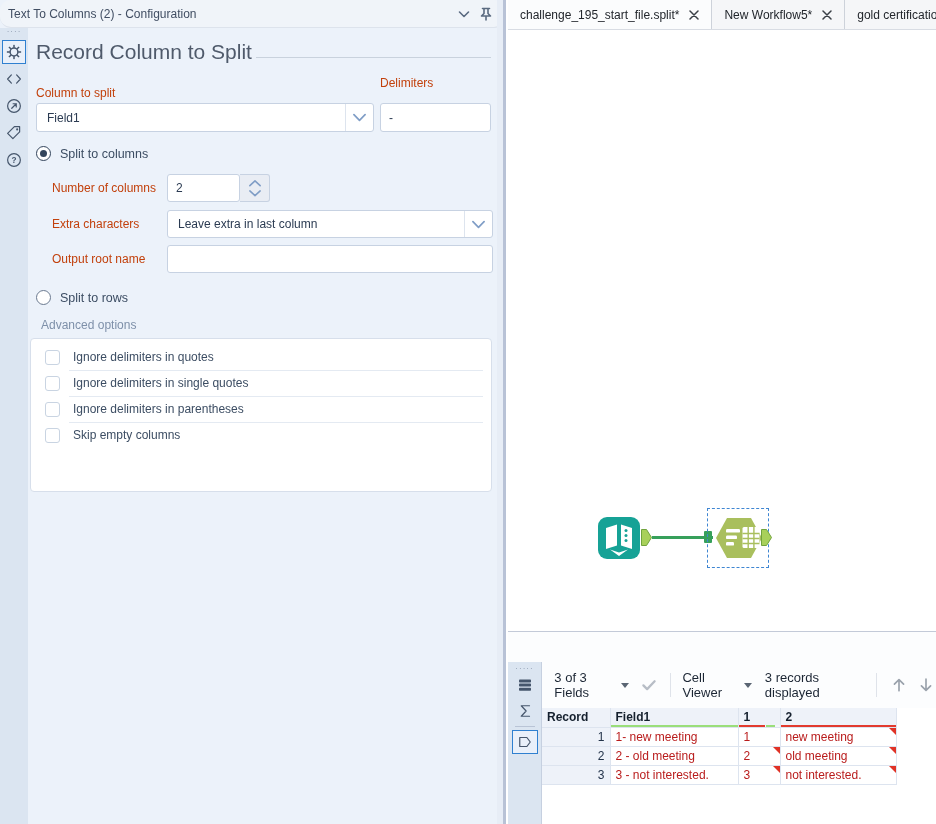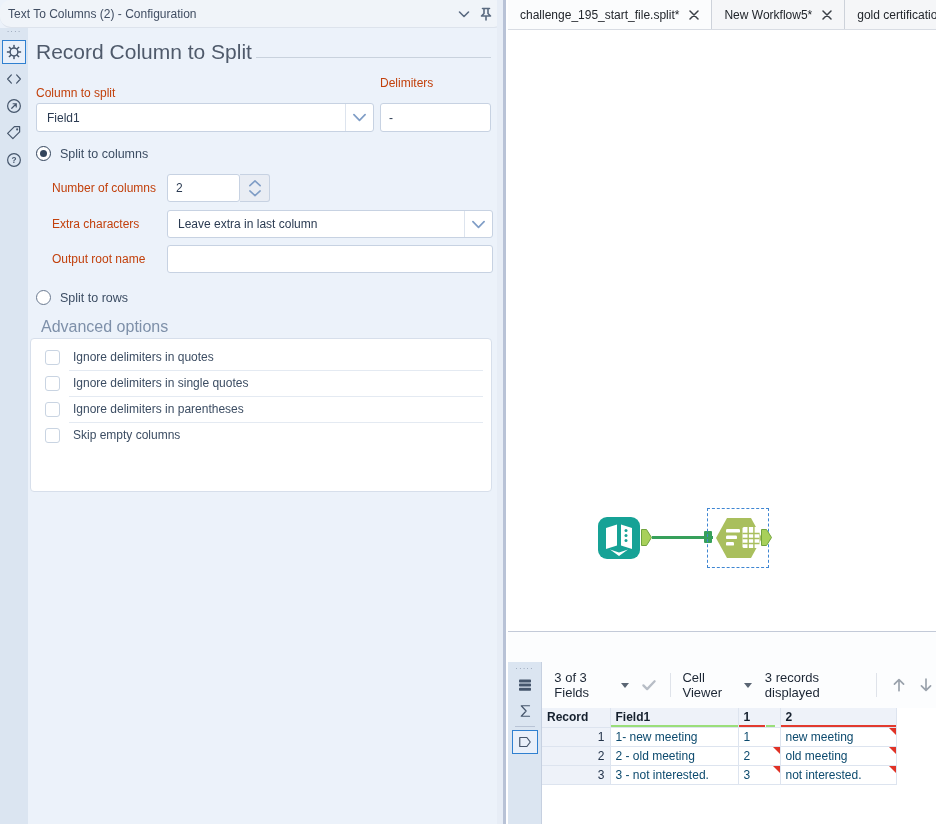--- a/index.html
+++ b/index.html
@@ -33,21 +33,21 @@
   .chev { stroke:#7f9dc6; stroke-width:1.8; fill:none; stroke-linecap:round; stroke-linejoin:round; }
   input.txt { position:absolute; background:#fff; border:1px solid #c7d2e2; border-radius:3px; font-size:12px; color:#2b3b52;
     padding:0 8px; font-family:"Liberation Sans", sans-serif; outline:none; }
   .spin-box { position:absolute; width:30px; background:#e9edf4; border:1px solid #c7d2e2; border-left:none; border-radius:0 3px 3px 0;
     display:flex; flex-direction:column; align-items:center; justify-content:center; gap:3px; }
   .radio-row { position:absolute; display:flex; align-items:center; gap:9px; }
   .radio { width:15px; height:15px; border-radius:50%; background:#fff; border:1.5px solid #6b7a90; position:relative; }
   .radio.checked { border-color:#34455c; }
   .radio.checked::after { content:""; position:absolute; left:3px; top:3px; width:7px; height:7px; border-radius:50%; background:#34455c; }
   .radio-label { font-size:12.5px; color:#3c4d63; }
-  .adv-label { position:absolute; font-size:16px; color:#7e90a9; }
+  .adv-label { position:absolute; font-size:12px; color:#7e90a9; }
   .adv-box { position:absolute; left:2px; top:310px; width:462px; height:154px; background:#fff; border:1px solid #d7dfeb; border-radius:4px; padding-top:5px; }
   .adv-row { position:relative; height:26px; display:flex; align-items:center; padding-left:14px; gap:13px; }
   .adv-row:not(:first-child)::before { content:""; position:absolute; top:0; left:38px; right:8px; height:1px; background:#e4eaf2; }
   .checkbox { width:15px; height:15px; background:#fff; border:1px solid #c9d4e2; border-radius:3px; flex:none; }
   .adv-row .opt-label { font-size:12px; color:#3c4d63; }
 
   .v-splitter { position:absolute; left:503px; top:0; width:3px; height:824px; background:#b8c2d6; }
   .v-splitter-light { position:absolute; left:497px; top:0; width:6px; height:824px; background:#e7edf6; }
 
   
@@ -76,21 +76,21 @@
   .results-toolbar { position:absolute; left:34px; top:30px; width:394px; height:46px; background:#fcfdfe;
     display:flex; align-items:center; font-size:13px; color:#1c2634; }
   .tb-item { display:flex; align-items:center; gap:6px; }
   .caret-down { width:0; height:0; border-left:4px solid transparent; border-right:4px solid transparent; border-top:5px solid #5a6573; }
   .tb-sep { width:1px; height:24px; background:#dfe3ea; margin:0 12px; }
   .tb-check svg, .tb-arrow svg { display:block; }
 
   .table-wrap { position:absolute; left:34px; top:76px; width:394px; height:116px; background:#fff; overflow:hidden; }
   table.results-grid { border-collapse:collapse; table-layout:fixed; font-size:12px; }
   .results-grid th, .results-grid td { border-right:1px solid #dde4ef; border-bottom:1px solid #dde4ef; height:19px; padding:0 5px;
-    overflow:hidden; white-space:nowrap; position:relative; text-align:left; font-weight:400; color:#0c4a6e; }
+    overflow:hidden; white-space:nowrap; position:relative; text-align:left; font-weight:400; color:#b91c1c; }
   .results-grid th { background:#eef2f9; font-weight:700; color:#15202e; }
   .results-grid td.record-cell { background:#eef2f9; text-align:right; color:#23334a; }
   th.u-green::after, th.u-red::after, th.u-redgreen::after { content:""; position:absolute; left:0; right:0; bottom:-1px; height:3px; }
   th.u-green::after { background:#9ade7a; }
   th.u-red::after { background:#e23a2e; }
   th.u-redgreen::after { background:linear-gradient(to right,#e23a2e 0 64%, #f3f6fb 64% 67%, #9ade7a 67% 87%, #f3f6fb 87% 100%); }
   td.flagged::after { content:""; position:absolute; top:0; right:0; border-top:7px solid #e03226; border-left:7px solid transparent; }
 </style>
 </head>
 <body>

